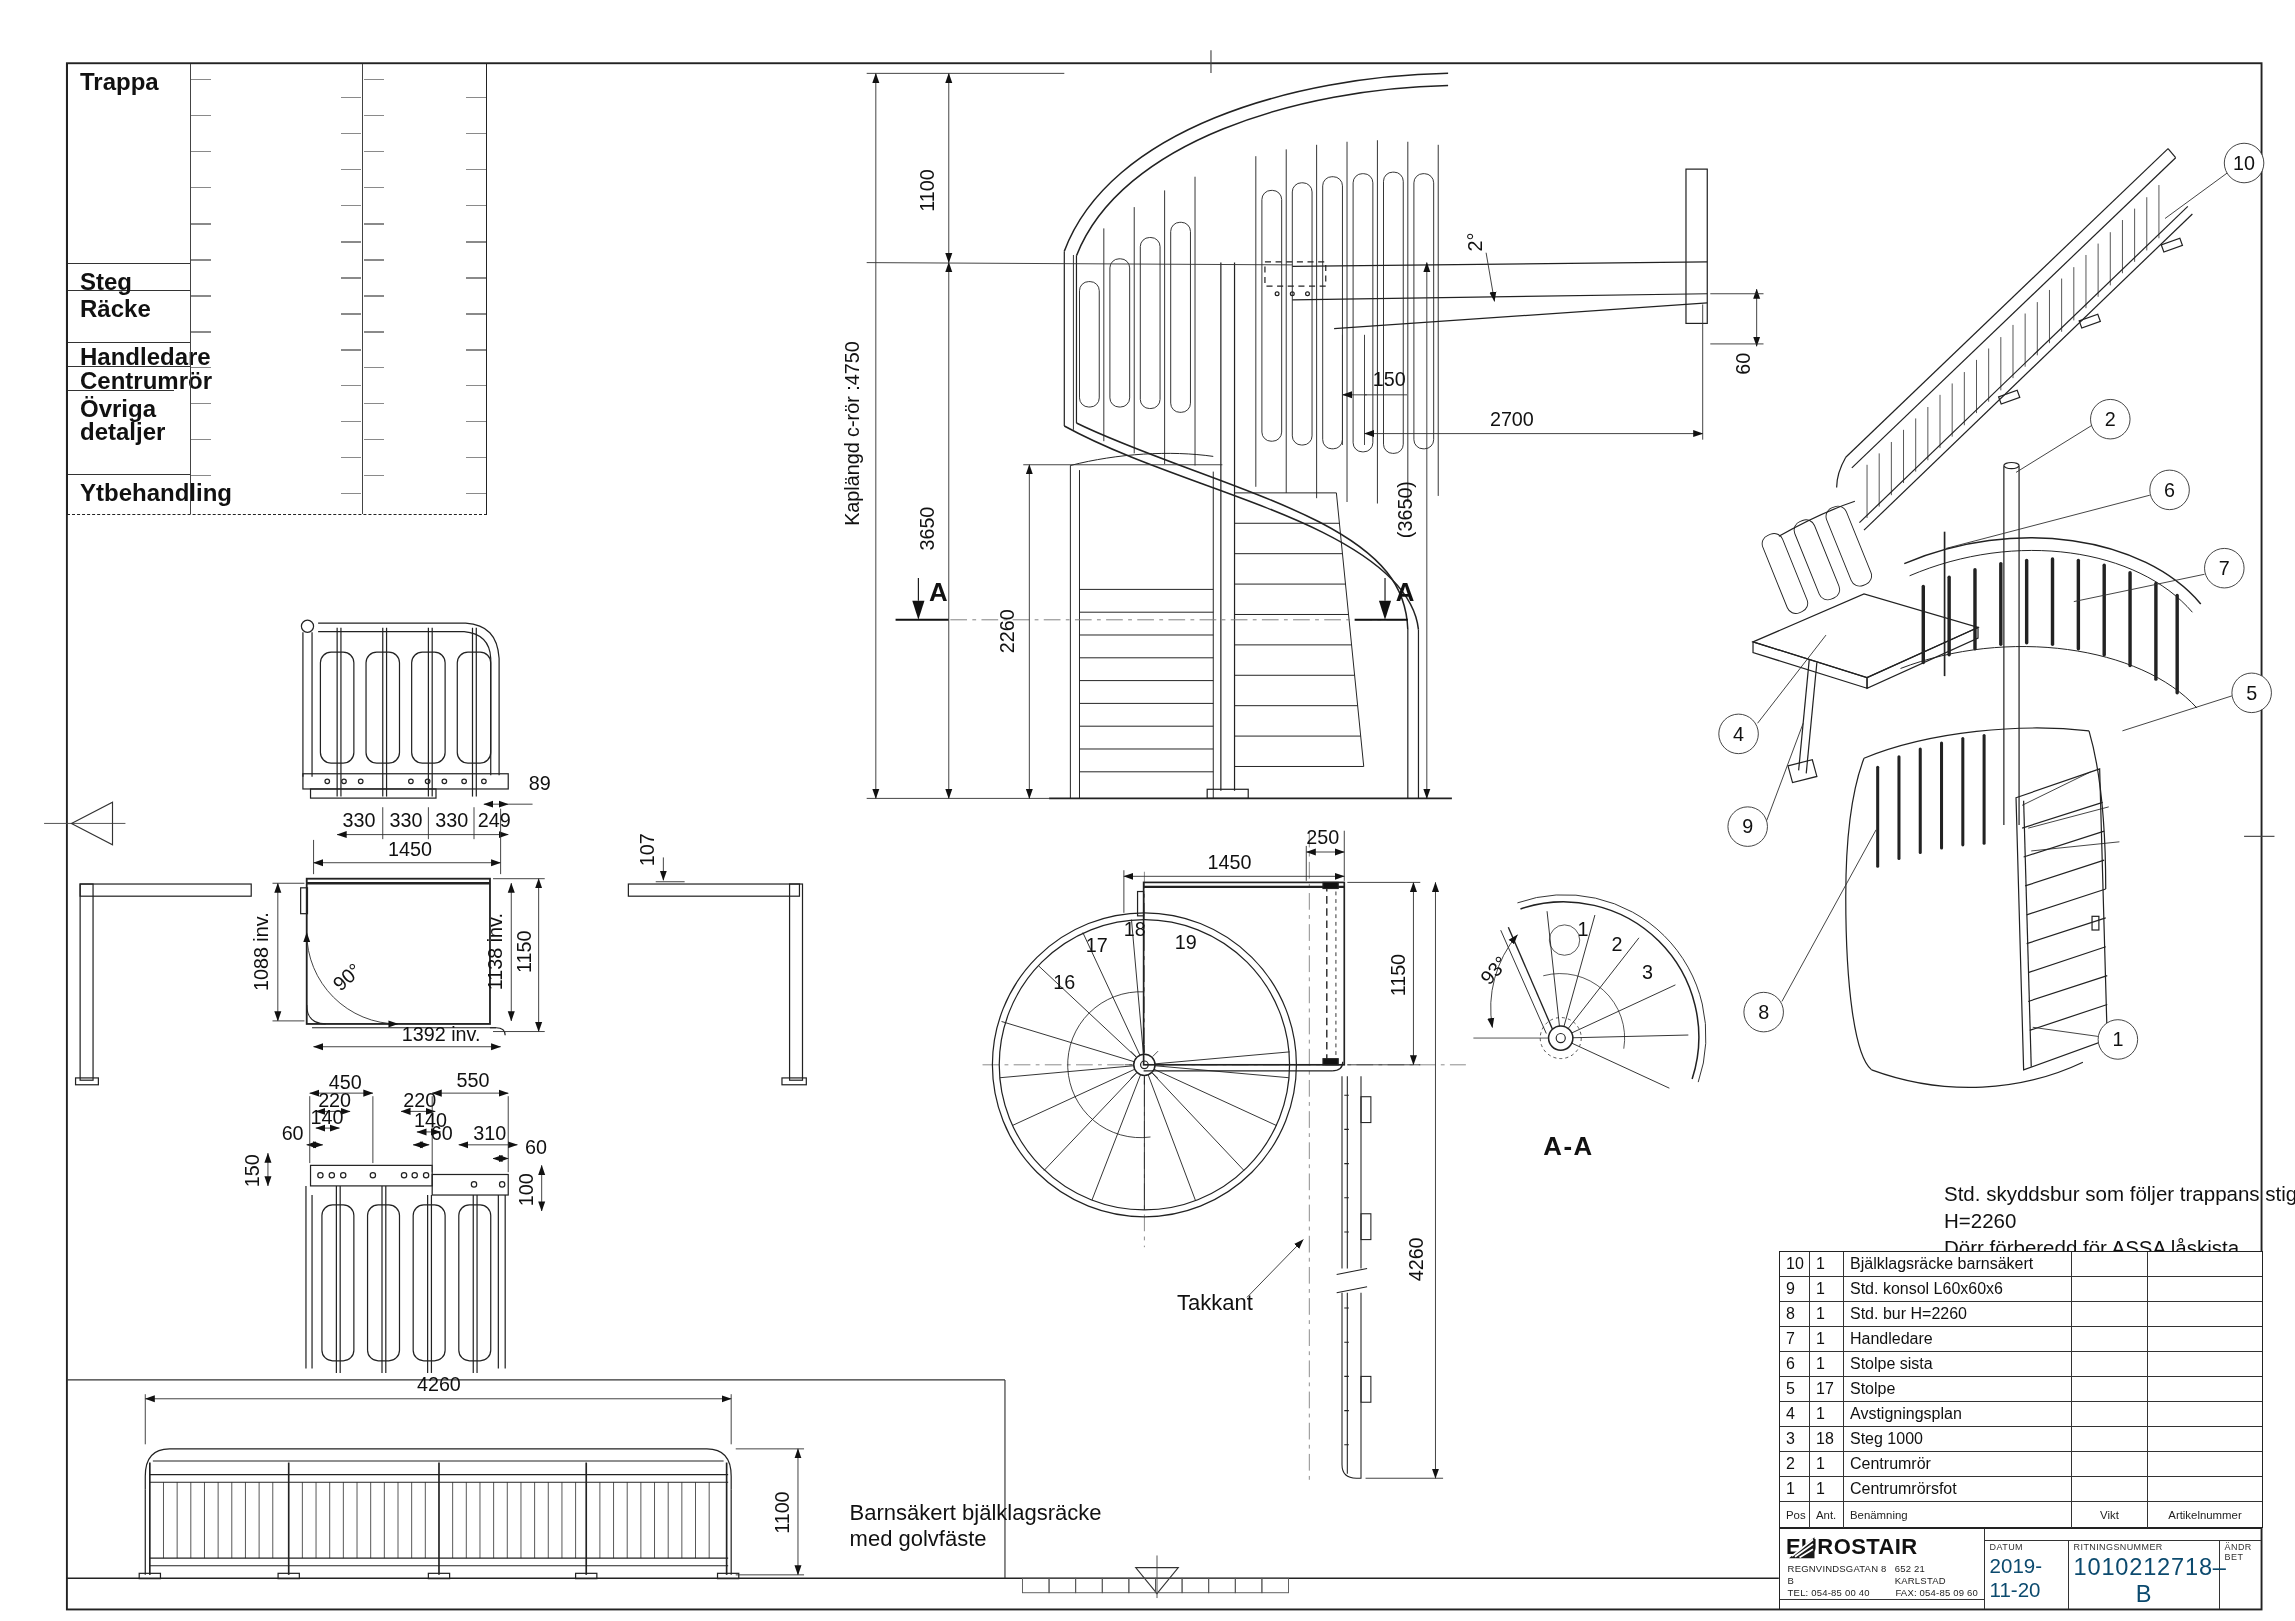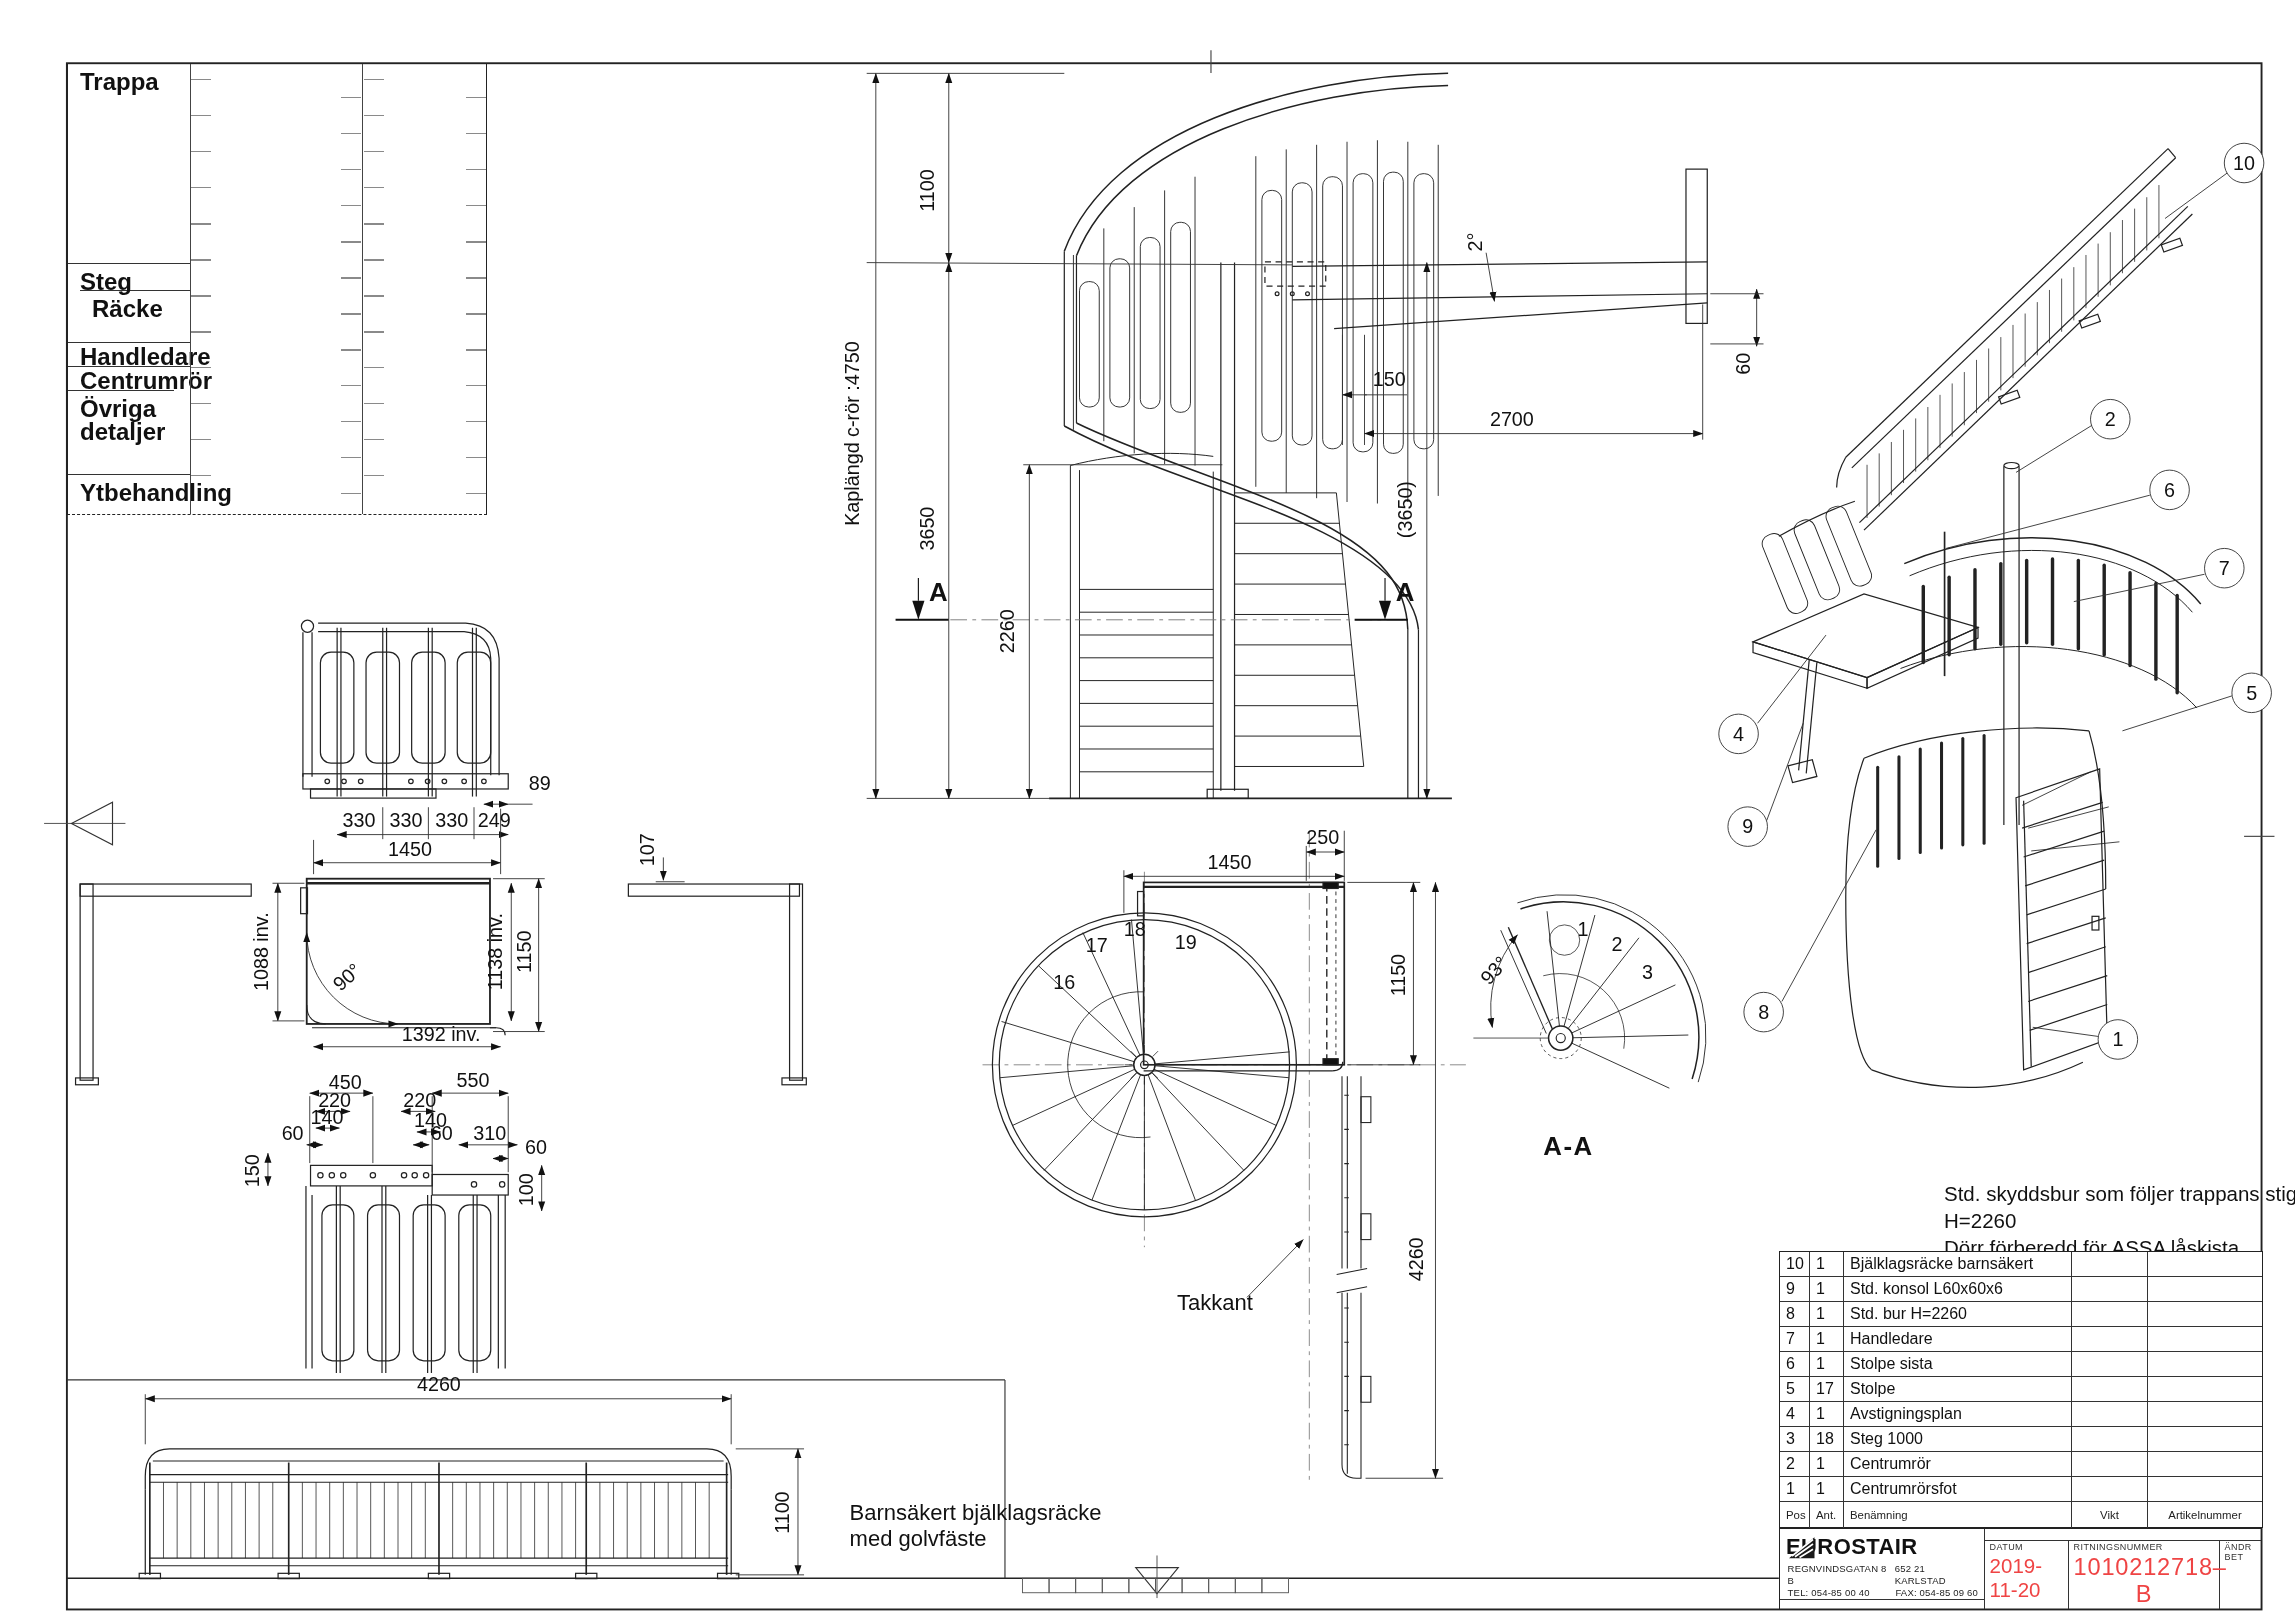--- a/index.html
+++ b/index.html
@@ -38,21 +38,21 @@
   .logo-row{display:flex;align-items:center;gap:4.6px;padding:4.6px 0 0 6px;}
   .logo-name{font-size:22px;font-weight:bold;letter-spacing:0.4px;color:#111;}
   .addr{padding:3px 6px 0 7.6px;border-bottom:1.1px solid #333;}
   .addr .ln{display:flex;justify-content:space-between;font-size:9.5px;letter-spacing:0.2px;color:#222;line-height:12px;}
   #tb-right{flex:1;display:flex;flex-direction:column;}
   #tb-right .upper{height:36px;border-bottom:1.1px solid #333;}
   #tb-right .lower{flex:1;display:flex;}
   .tcell{box-sizing:border-box;border-right:1.1px solid #333;padding:1.5px 4.6px;position:relative;}
   .tcell:last-child{border-right:none;}
   .tlab{font-size:9px;letter-spacing:0.4px;color:#333;}
-  .tval{font-size:20.5px;color:#ef4444;margin-top:1.5px;}
+  .tval{font-size:20.5px;color:#0c4a6e;margin-top:1.5px;}
   .tval.rn{font-size:23.6px;text-align:center;letter-spacing:0.8px;}
 </style>
 </head>
 <body>
 
 <div id="sheet">
 
   <svg id="frame" style="left:0;top:0;width:2295px;height:1621px;" viewBox="0 0 3019 2132">
     <defs>
       <marker id="ar" viewBox="0 0 10 10" refX="9.5" refY="5" markerWidth="11" markerHeight="11" orient="auto-start-reverse">
@@ -85,21 +85,21 @@
         <rect x="1590" y="2076" width="35" height="19"></rect>
       <rect x="1625" y="2076" width="35" height="19"></rect>
         <rect x="1660" y="2076" width="35" height="19"></rect>
     </g>
   </svg>
 
   <div id="spec">
     <div class="lblcol">
       <div class="lblrow" style="height:199px;">Trappa</div>
       <div class="lblrow" style="height:27px;">Steg</div>
-      <div class="lblrow" style="height:52px;margin-left:12px;">Räcke</div>
+      <div class="lblrow" style="height:52px;">Räcke</div>
       <div class="lblrow" style="height:24px;padding-top:1.5px;">Handledare</div>
       <div class="lblrow" style="height:24px;padding-top:1.5px;">Centrumrör</div>
       <div class="lblrow" style="height:84px;width:106px;">Övriga detaljer</div>
       <div class="lblrow" style="height:43px;">Ytbehandling</div>
     </div>
     <div class="v1"></div>
       <div class="v2"></div>
     <div class="ticks" style="left:123px;"></div>
     <div class="ticks" style="left:273px;top:33px;height:405px;"></div>
     <div class="ticks" style="left:296px;"></div>

